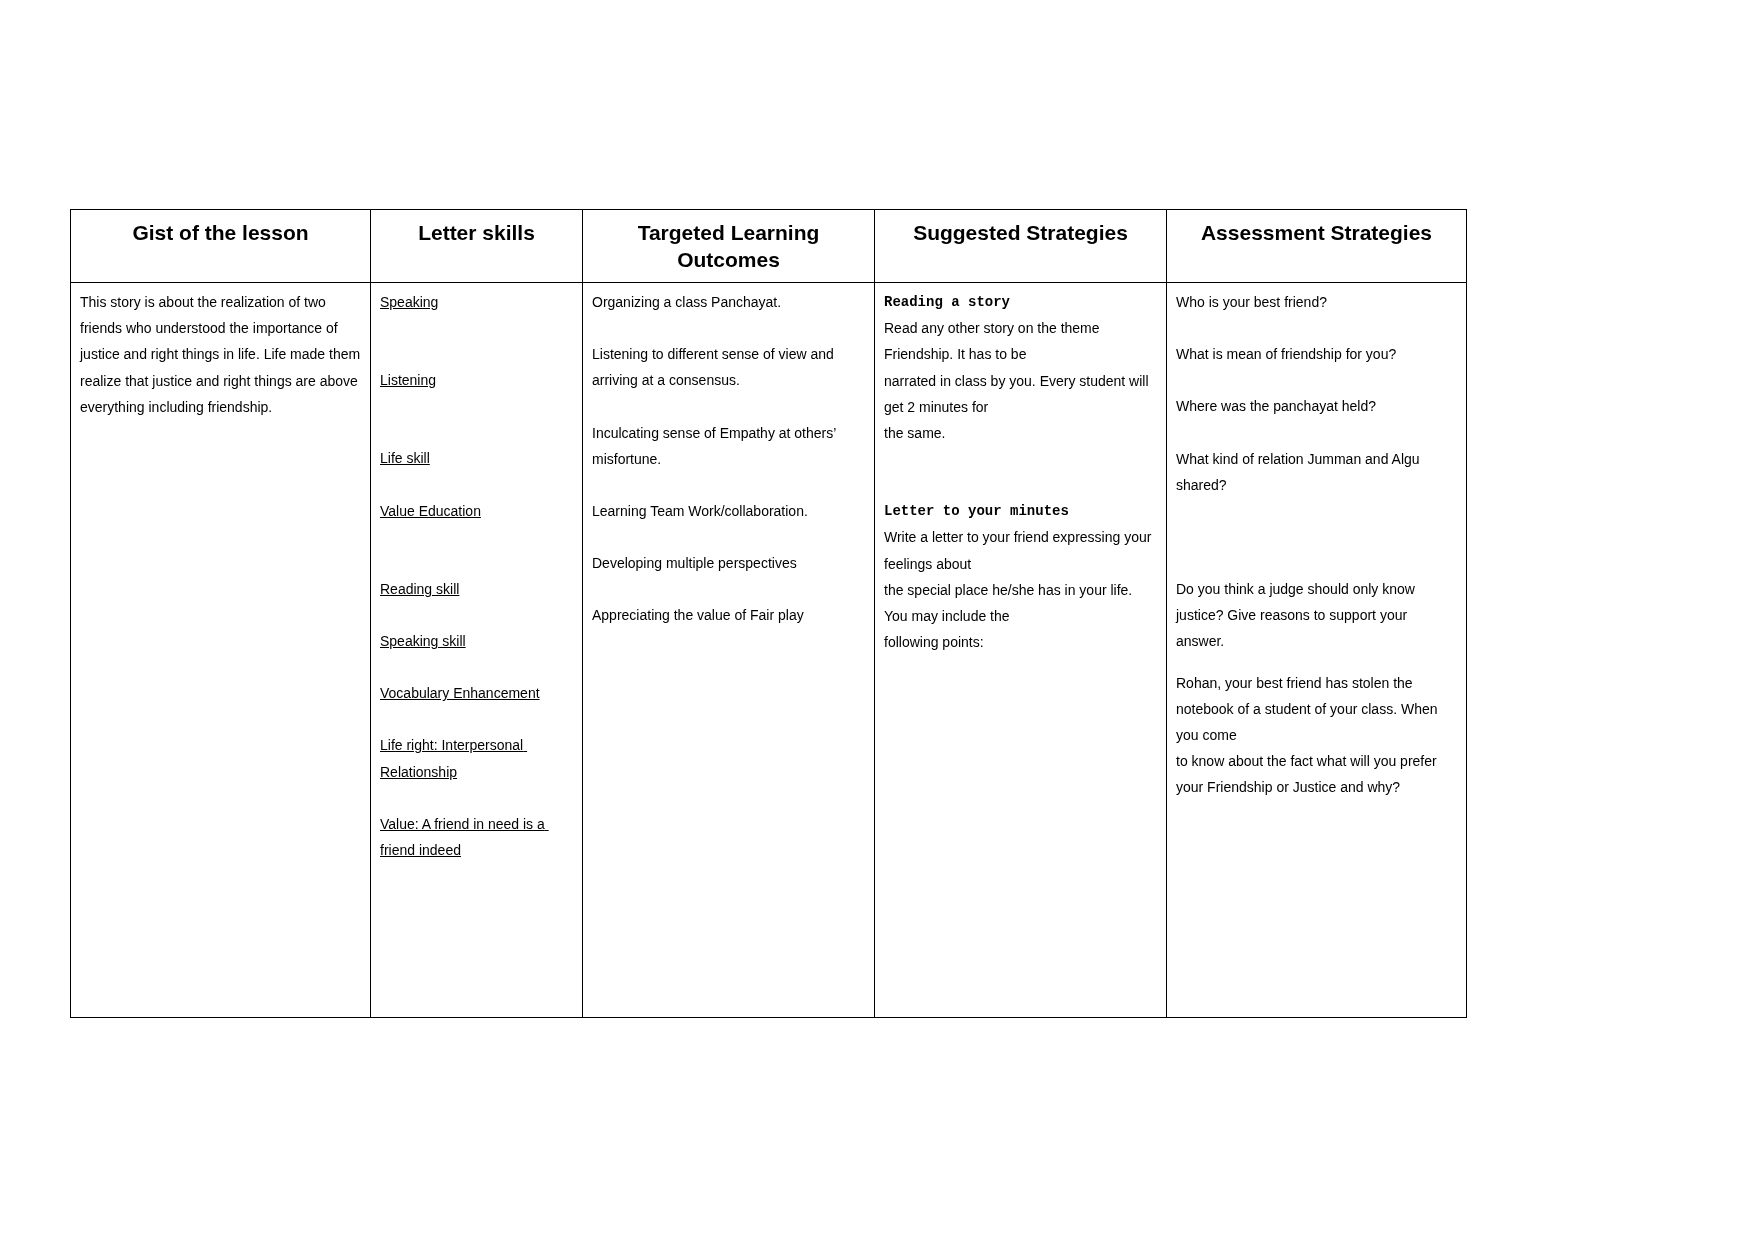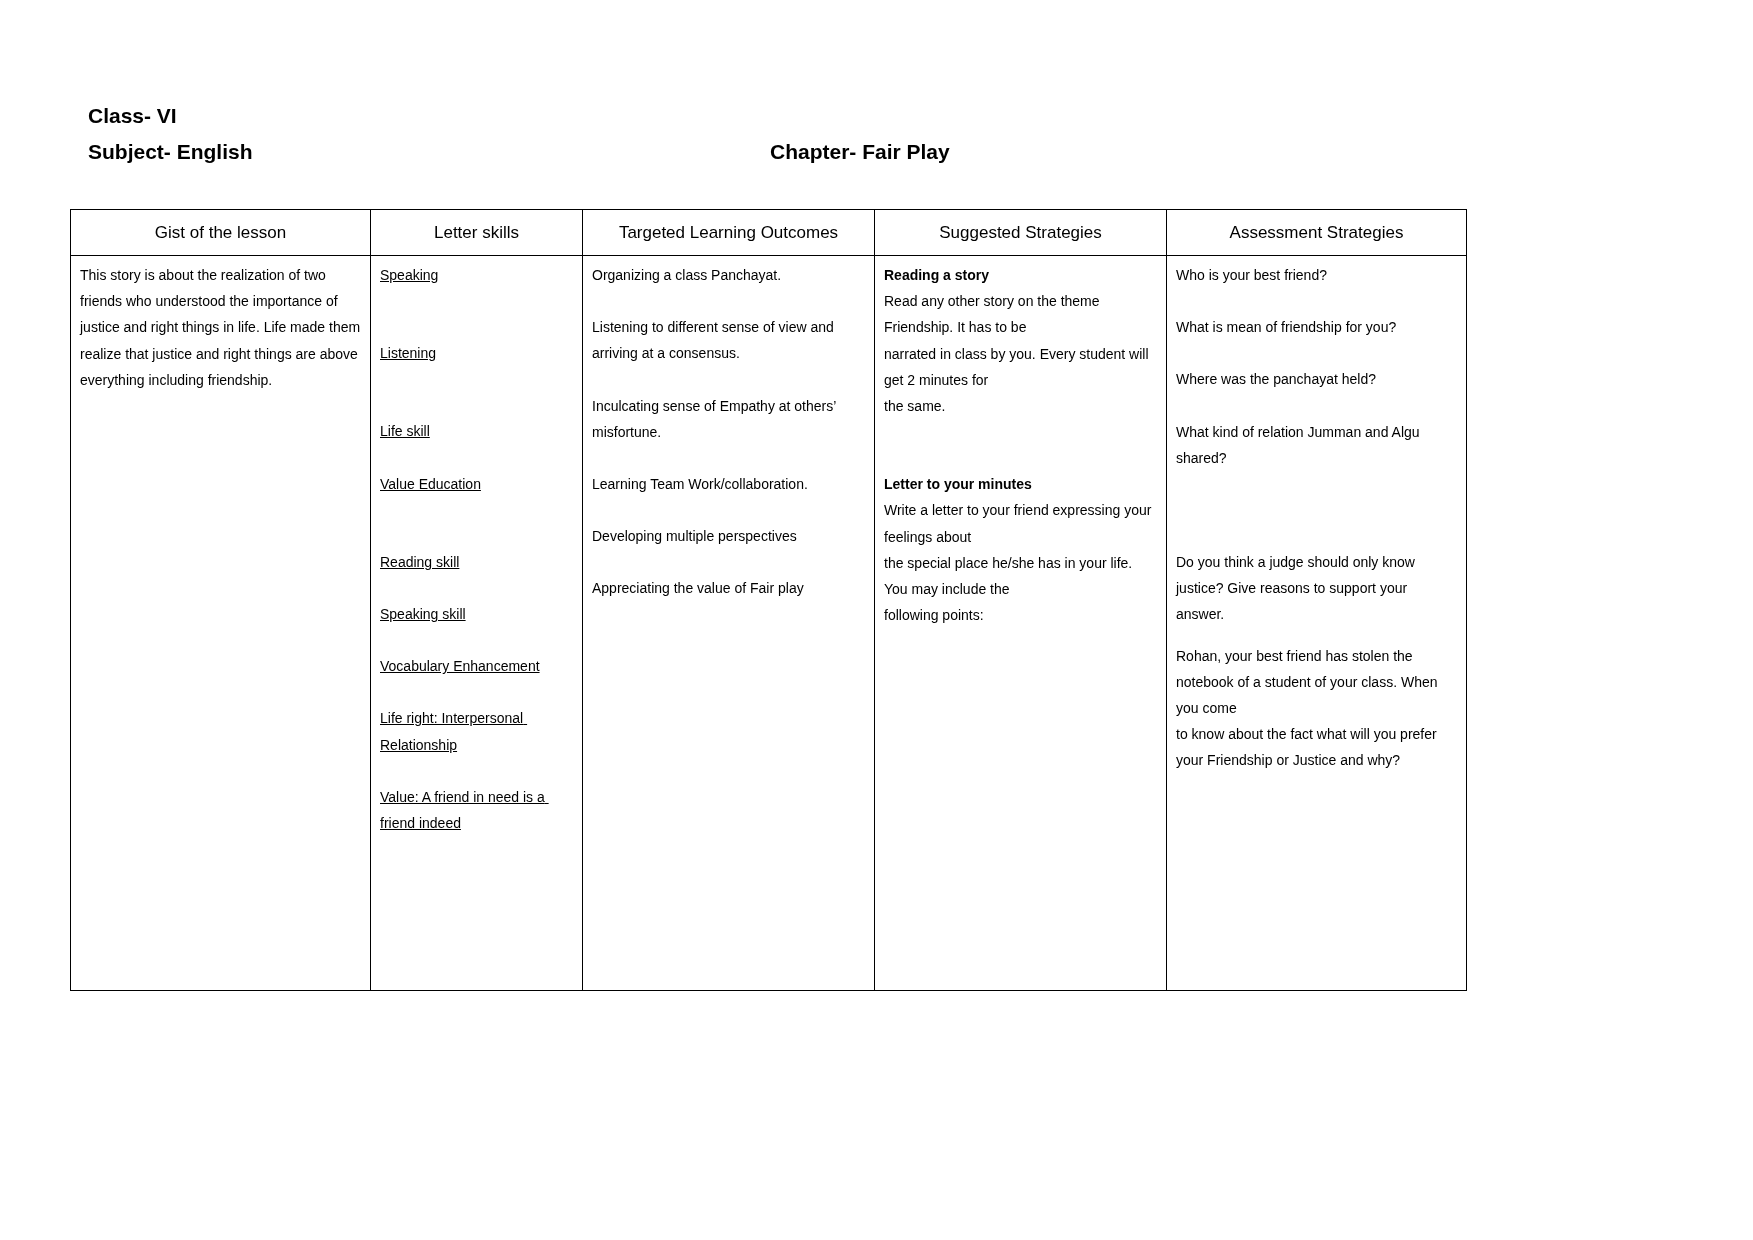--- a/index.html
+++ b/index.html
@@ -55,58 +55,51 @@
     border-collapse: collapse;
     table-layout: fixed;
   }
   .lesson-table td, .lesson-table th {
     border: 1px solid #000000;
     vertical-align: top;
     padding: 6px 9px 8px 9px;
   }
   .lesson-table thead th {
     text-align: center;
-    font-size: 17px;
-    font-weight: normal;
+    font-size: 21px;
+    font-weight: bold;
     line-height: 27px;
     padding-top: 9px;
     padding-bottom: 9px;
   }
   .lesson-table tbody td {
     font-size: 14px;
     line-height: 26.2px;
     height: 720px;
   }
   .col-1 { width: 300px; }
   .col-2 { width: 212px; text-decoration: underline; }
   .col-3 { width: 292px; }
   .col-4 { width: 292px; }
   .col-5 { width: 300px; }
 
   .cell-block { white-space: pre-wrap; }
   .cell-block.spaced + .cell-block.spaced { margin-top: 26px; }
-  .lead { font-weight: bold; }
+  .lead { font-weight: bold; font-family: Liberation Mono, monospace; }
 
   .skill-list { }
   .skill-item { white-space: pre-wrap; }
   .gap-lg { height: 52px; }
   .gap-sm { height: 26px; }
 </style>
 </head>
 <body>
 
 <div class="page">
 
-  <div class="doc-header">
-    <div class="hdr-line">Class- VI</div>
-    <div class="hdr-line">
-      <span>Subject- English</span>
-      <span class="hdr-chapter">Chapter- Fair Play</span>
-    </div>
-  </div>
 
   <table class="lesson-table">
     <colgroup>
       <col class="col-1">
         <col class="col-2">
         <col class="col-3">
         <col class="col-4">
         <col class="col-5">
     </colgroup>
     <thead>

